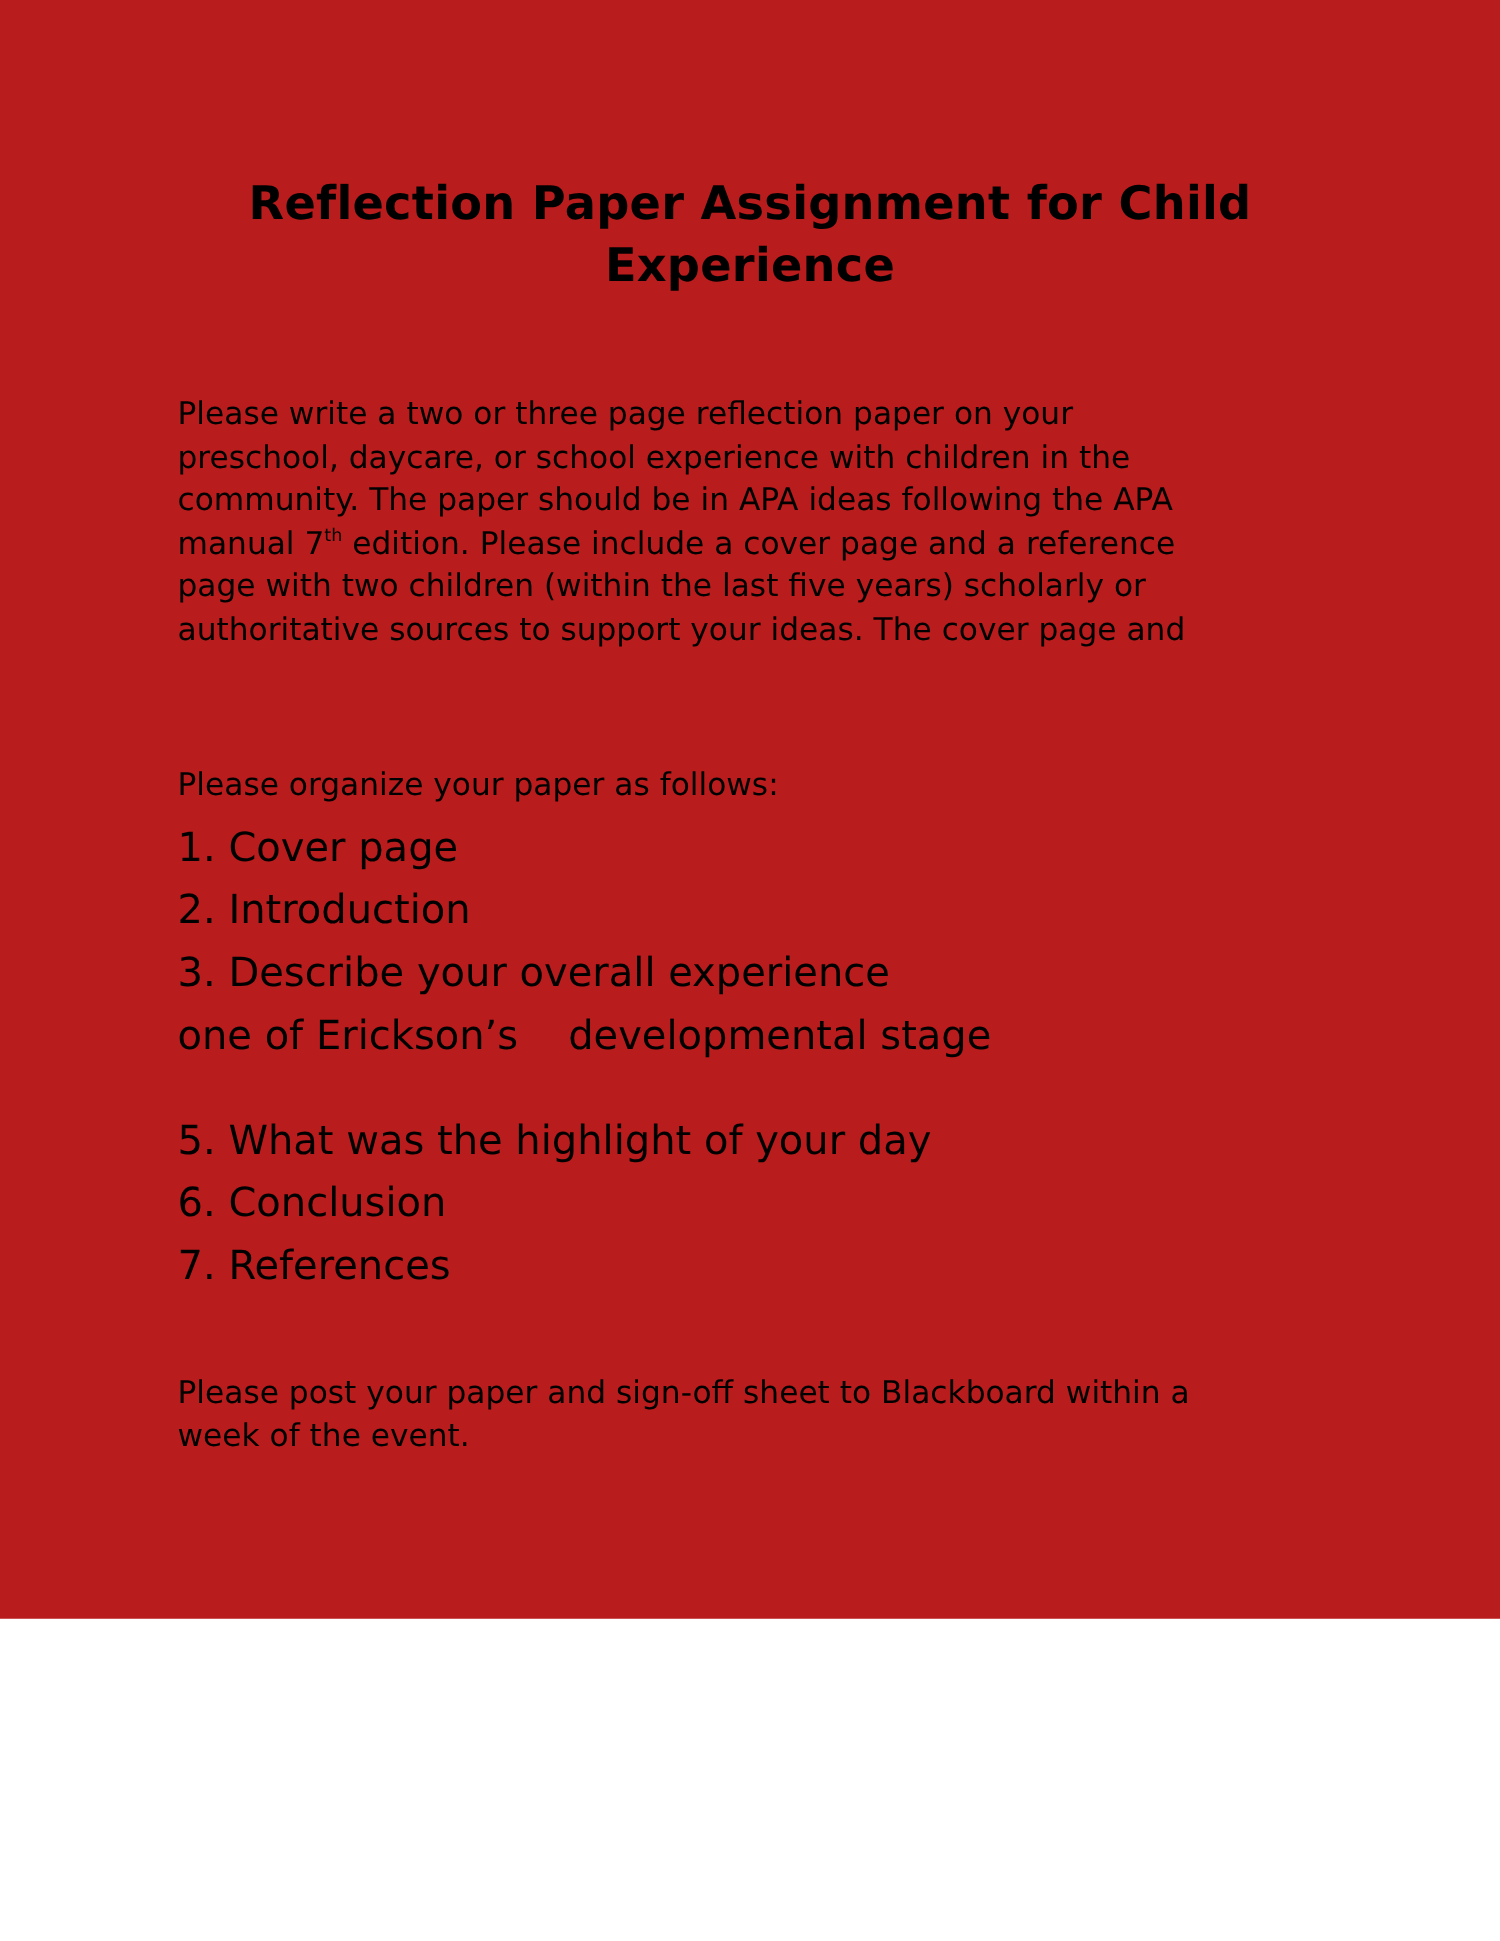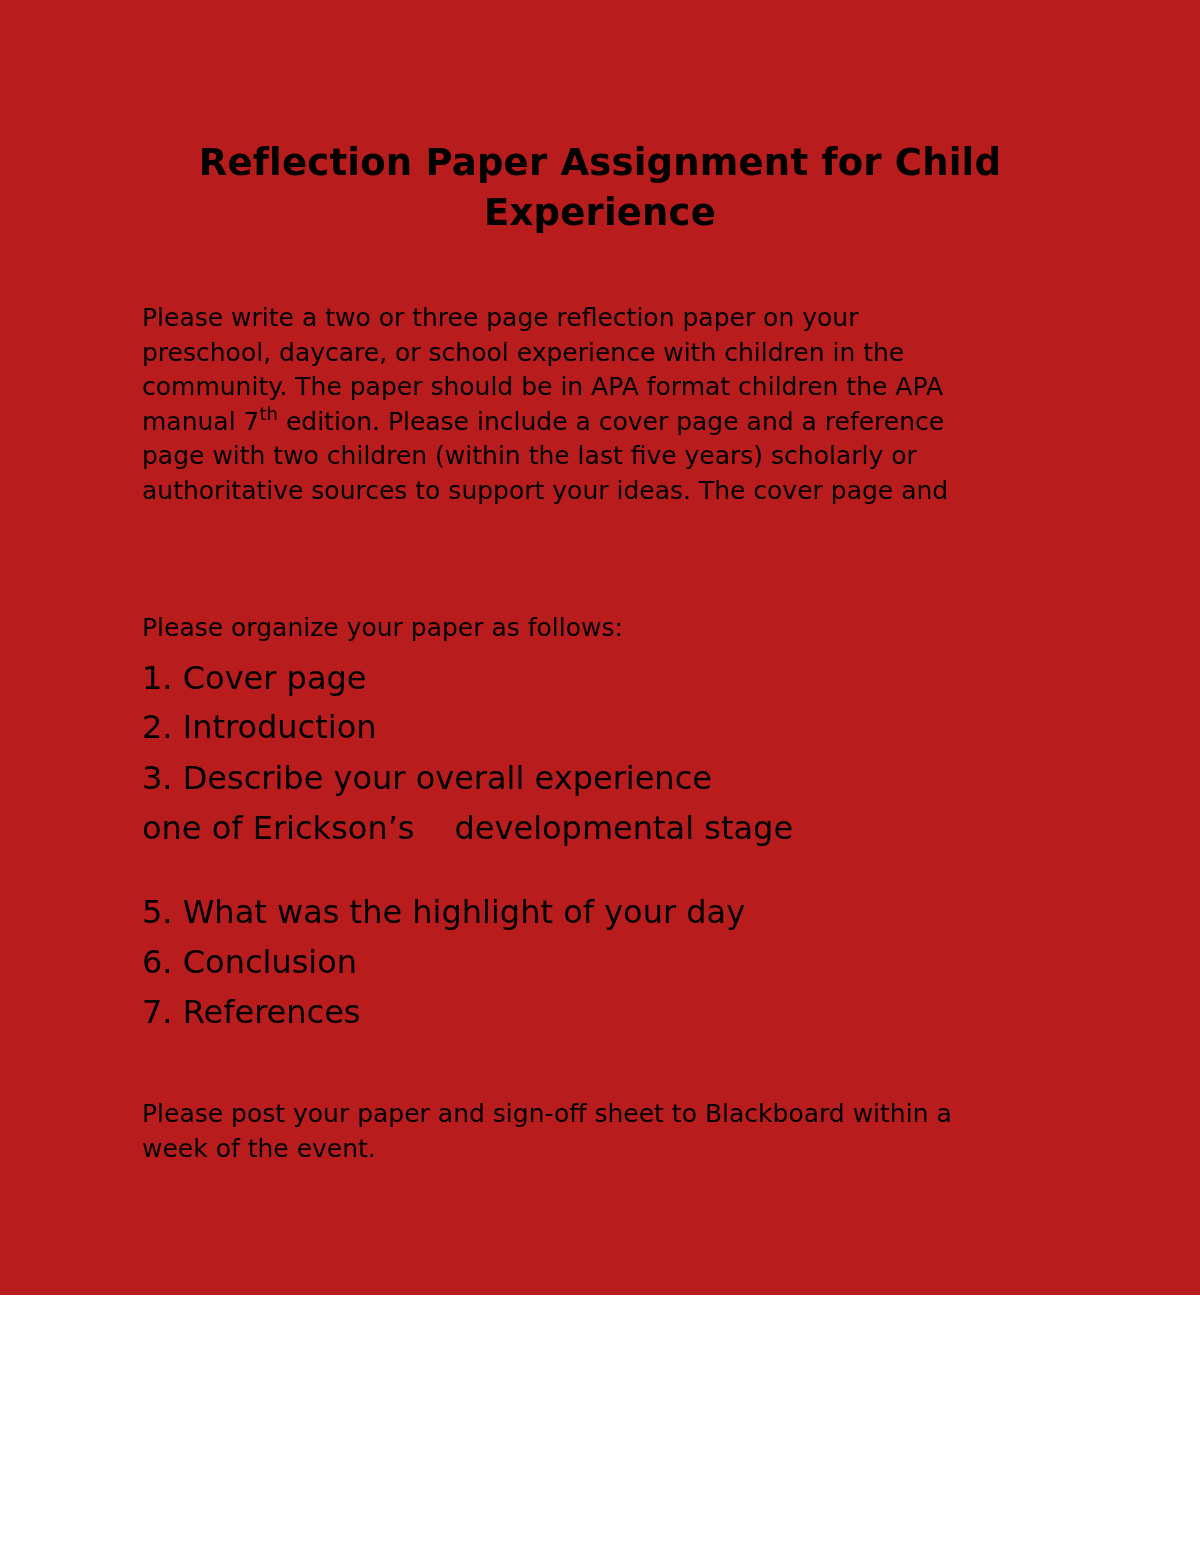--- a/index.html
+++ b/index.html
@@ -38,52 +38,52 @@
     .title .line { display: block; }
     .para {
       position: absolute;
       left: 142px;
       width: 920px;
       font-size: 25px;
       line-height: 34.5px;
       white-space: nowrap;
     }
     .para .line { display: block; }
-    .intro { top: 301px; }
+    .intro { top: 314px; }
     .organize { top: 611px; }
     .list-item {
       position: absolute;
       left: 142px;
       font-size: 32px;
       line-height: 34.5px;
       white-space: nowrap;
     }
     .list-item .line { display: block; }
     .closing { top: 1097px; }
     sup {
-      font-size: 18px;
+      font-size: 14px;
       line-height: 0;
       vertical-align: 10px;
     }
     .gap { display: inline-block; width: 40px; }
   </style>
 </head>
 <body>
 
 <div class="page">
 
   <h1 class="title" style="margin:0;">
     <span class="line">Reflection Paper Assignment for Child</span>
     <span class="line">Experience</span>
   </h1>
 
   <div class="para intro">
     <span class="line">Please write a two or three page reflection paper on your</span>
     <span class="line">preschool, daycare, or school experience with children in the</span>
-    <span class="line">community. The paper should be in APA format children the APA</span>
+    <span class="line">community. The paper should be in APA ideas following the APA</span>
     <span class="line"><span>manual 7</span><sup>th</sup><span> edition. Please include a cover page and a reference</span></span>
     <span class="line">page with two children (within the last five years) scholarly or</span>
     <span class="line">authoritative sources to support your ideas. The cover page and</span>
   </div>
 
   <div class="para organize">Please organize your paper as follows:</div>
 
   <div>
     <div class="list-item" style="top:661px;">
       <span class="line">1. Cover page</span>

